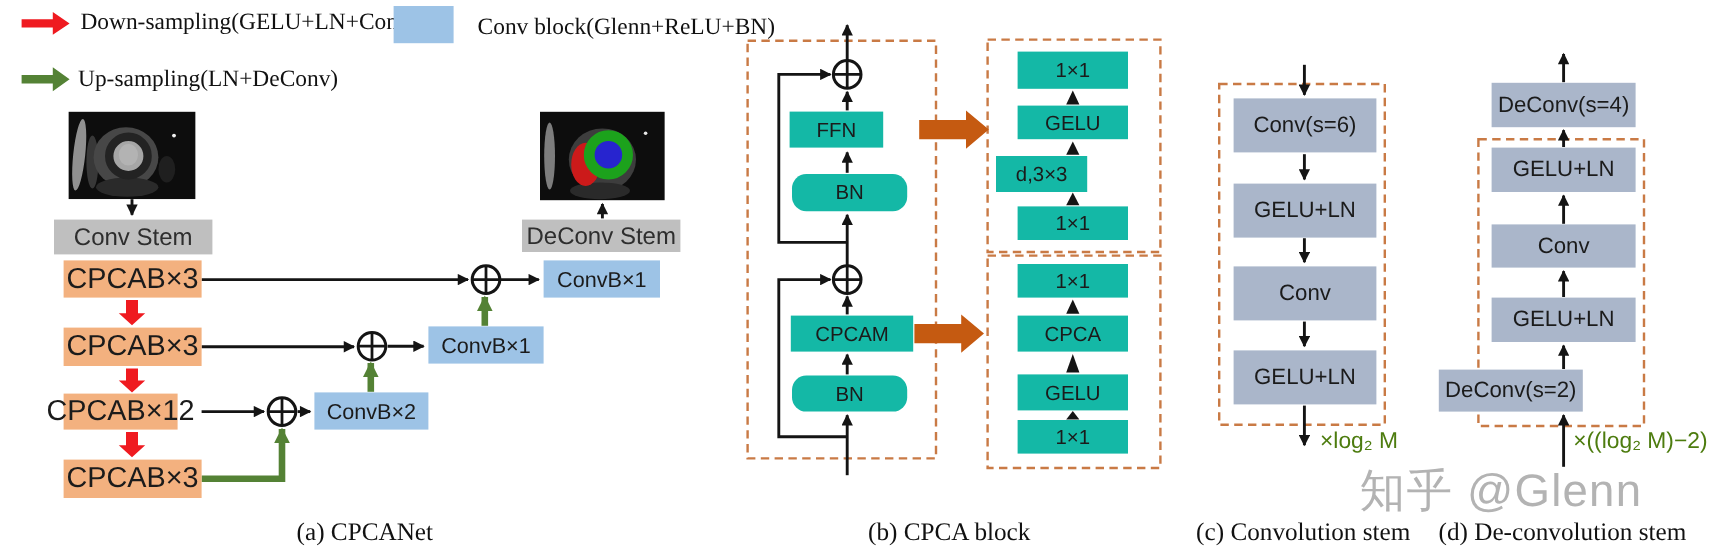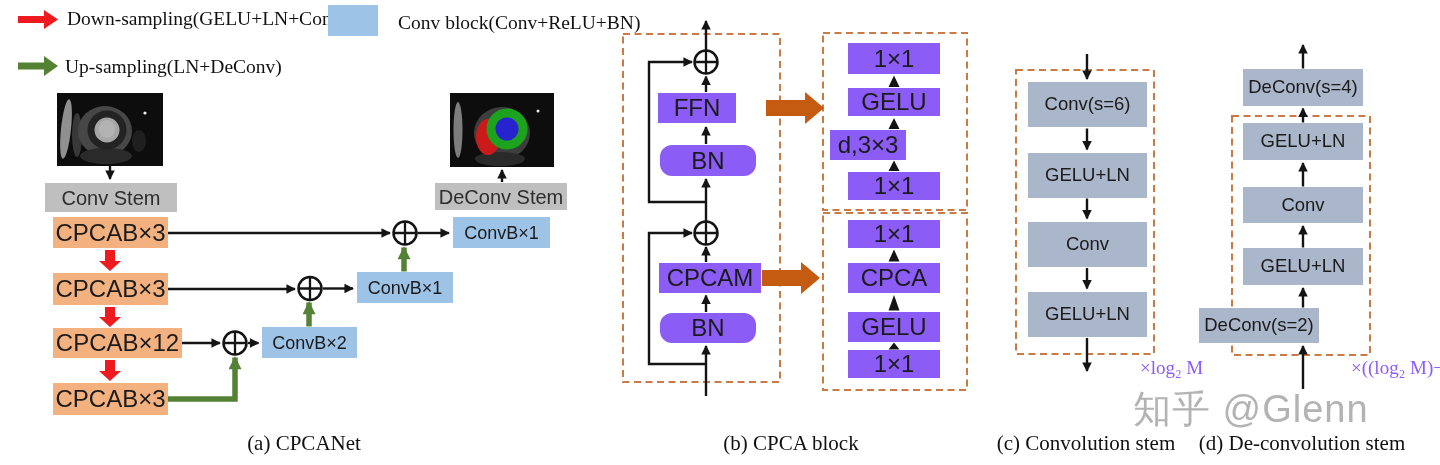--- a/index.html
+++ b/index.html
@@ -2,31 +2,31 @@
 <html><head>
 <meta charset="utf-8">
 <style>
   html,body{margin:0;padding:0;background:#fff;}
   #stage{position:relative;width:1440px;height:465px;background:#fff;overflow:hidden;
          font-family:"Liberation Sans",sans-serif;}
   #wires{position:absolute;left:0;top:0;z-index:1;}
   .box{position:absolute;z-index:2;display:flex;align-items:center;justify-content:center;
        color:#1b1b1b;line-height:1;}
   .peach{background:#F3B17F;font-size:24px;}
-  .peachlt{background:#8b5cf6;font-size:24px;}
+  .peachlt{background:#14b8a6;font-size:17px;}
   .blue{background:#9DC3E6;font-size:18px;}
   .grayblue{background:#AAB6CA;font-size:18.5px;}
   .stem{background:#BFBFBF;color:#2e2e2e;font-size:20px;}
   .rounded{border-radius:12px;}
   .caption{position:absolute;z-index:2;transform:translateX(-50%);font-family:"Liberation Serif",serif;
            font-size:21px;color:#111;white-space:nowrap;}
   .legend-text{position:absolute;z-index:2;font-family:"Liberation Serif",serif;font-size:19.5px;
                color:#111;white-space:nowrap;}
-  .repeat-label{position:absolute;z-index:2;font-family:Liberation Serif, serif;font-size:19px;
-                color:#8b5cf6;white-space:nowrap;margin-left:40px;}
+  .repeat-label{position:absolute;z-index:2;font-family:Liberation Sans, sans-serif;font-size:19px;
+                color:#4d7c0f;white-space:nowrap;}
   .mri{position:absolute;z-index:2;}
   #legend-square{position:absolute;z-index:2;left:328px;top:5px;width:50px;height:31px;background:#9DC3E6;}
   #watermark{position:absolute;z-index:3;left:1133px;top:384px;font-size:38px;color:#ababab;
              opacity:.9;letter-spacing:1px;white-space:nowrap;}
 </style>
 </head>
 <body>
 
 <div id="stage">
 
@@ -136,21 +136,21 @@
       <g>
           <circle cx="706" cy="233" r="11.5" stroke-width="2.5"></circle>
           <path d="M694.5,233 H717.5 M706,221.5 V244.5" stroke-width="2.3" fill="none"></path>
         </g>
     </g>
   </svg>
 
   <div class="legend-text" style="left:67px;top:8px">Down-sampling(GELU+LN+Conv)</div>
   <div class="legend-text" style="left:65px;top:56px">Up-sampling(LN+DeConv)</div>
   <div id="legend-square"></div>
-  <div class="legend-text" style="left:398px;top:12px">Conv block(Conv+ReLU+BN)</div>
+  <div class="legend-text" style="left:398px;top:12px">Conv block(Glenn+ReLU+BN)</div>
 
   <svg class="mri" style="left:57px;top:93px" width="106" height="73" viewBox="0 0 106 73">
     <rect width="106" height="73" fill="#0d0d0d"></rect>
     <ellipse cx="9" cy="36" rx="5" ry="30" fill="#909090" transform="rotate(6 9 36)"></ellipse>
     <ellipse cx="20" cy="42" rx="5" ry="22" fill="#383838"></ellipse>
     <ellipse cx="48" cy="38" rx="27" ry="25" fill="#474747"></ellipse>
     <ellipse cx="49" cy="63" rx="26" ry="8" fill="#2a2a2a"></ellipse>
     <circle cx="50" cy="37" r="16" fill="#a6a6a6" stroke="#232323" stroke-width="7"></circle>
     <ellipse cx="50" cy="36" rx="8" ry="9" fill="#bdbdbd" opacity="0.6"></ellipse>
     <circle cx="88" cy="20" r="1.6" fill="#efefef"></circle>
@@ -163,21 +163,21 @@
     <ellipse cx="52" cy="40" rx="28" ry="26" fill="#3d3d3d"></ellipse>
     <ellipse cx="50" cy="66" rx="25" ry="7" fill="#2a2a2a"></ellipse>
     <ellipse cx="38" cy="44" rx="12" ry="18" fill="#cc1a1a"></ellipse>
     <circle cx="57" cy="36" r="16" fill="#2724cf" stroke="#1ca21c" stroke-width="9"></circle>
     <circle cx="88" cy="18" r="1.5" fill="#e8e8e8"></circle>
   </svg>
 
   <div class="box stem" style="left:45px;top:183px;width:132px;height:29px">Conv Stem</div>
   <div class="box peach" style="left:53px;top:217px;width:115px;height:31px">CPCAB×3</div>
   <div class="box peach" style="left:53px;top:273px;width:115px;height:32px">CPCAB×3</div>
-  <div class="box peach" style="left:53px;top:328px;width:129px;height:30px">CPCAB×12</div>
+  <div class="box peach" style="left:53px;top:328px;width:95px;height:30px">CPCAB×12</div>
   <div class="box peach" style="left:53px;top:383px;width:115px;height:32px">CPCAB×3</div>
   <div class="box stem" style="left:435px;top:183px;width:132px;height:27px">DeConv Stem</div>
   <div class="box blue" style="left:453px;top:217px;width:97px;height:31px">ConvB×1</div>
   <div class="box blue" style="left:357px;top:272px;width:96px;height:31px">ConvB×1</div>
   <div class="box blue" style="left:262px;top:327px;width:95px;height:31px">ConvB×2</div>
   <div class="caption" style="left:304px;top:431px">(a) CPCANet</div>
 
   <div class="box peachlt" style="left:658px;top:93px;width:78px;height:30px">FFN</div>
   <div class="box peachlt rounded" style="left:660px;top:145px;width:96px;height:31px">BN</div>
   <div class="box peachlt" style="left:659px;top:263px;width:102px;height:30px">CPCAM</div>

